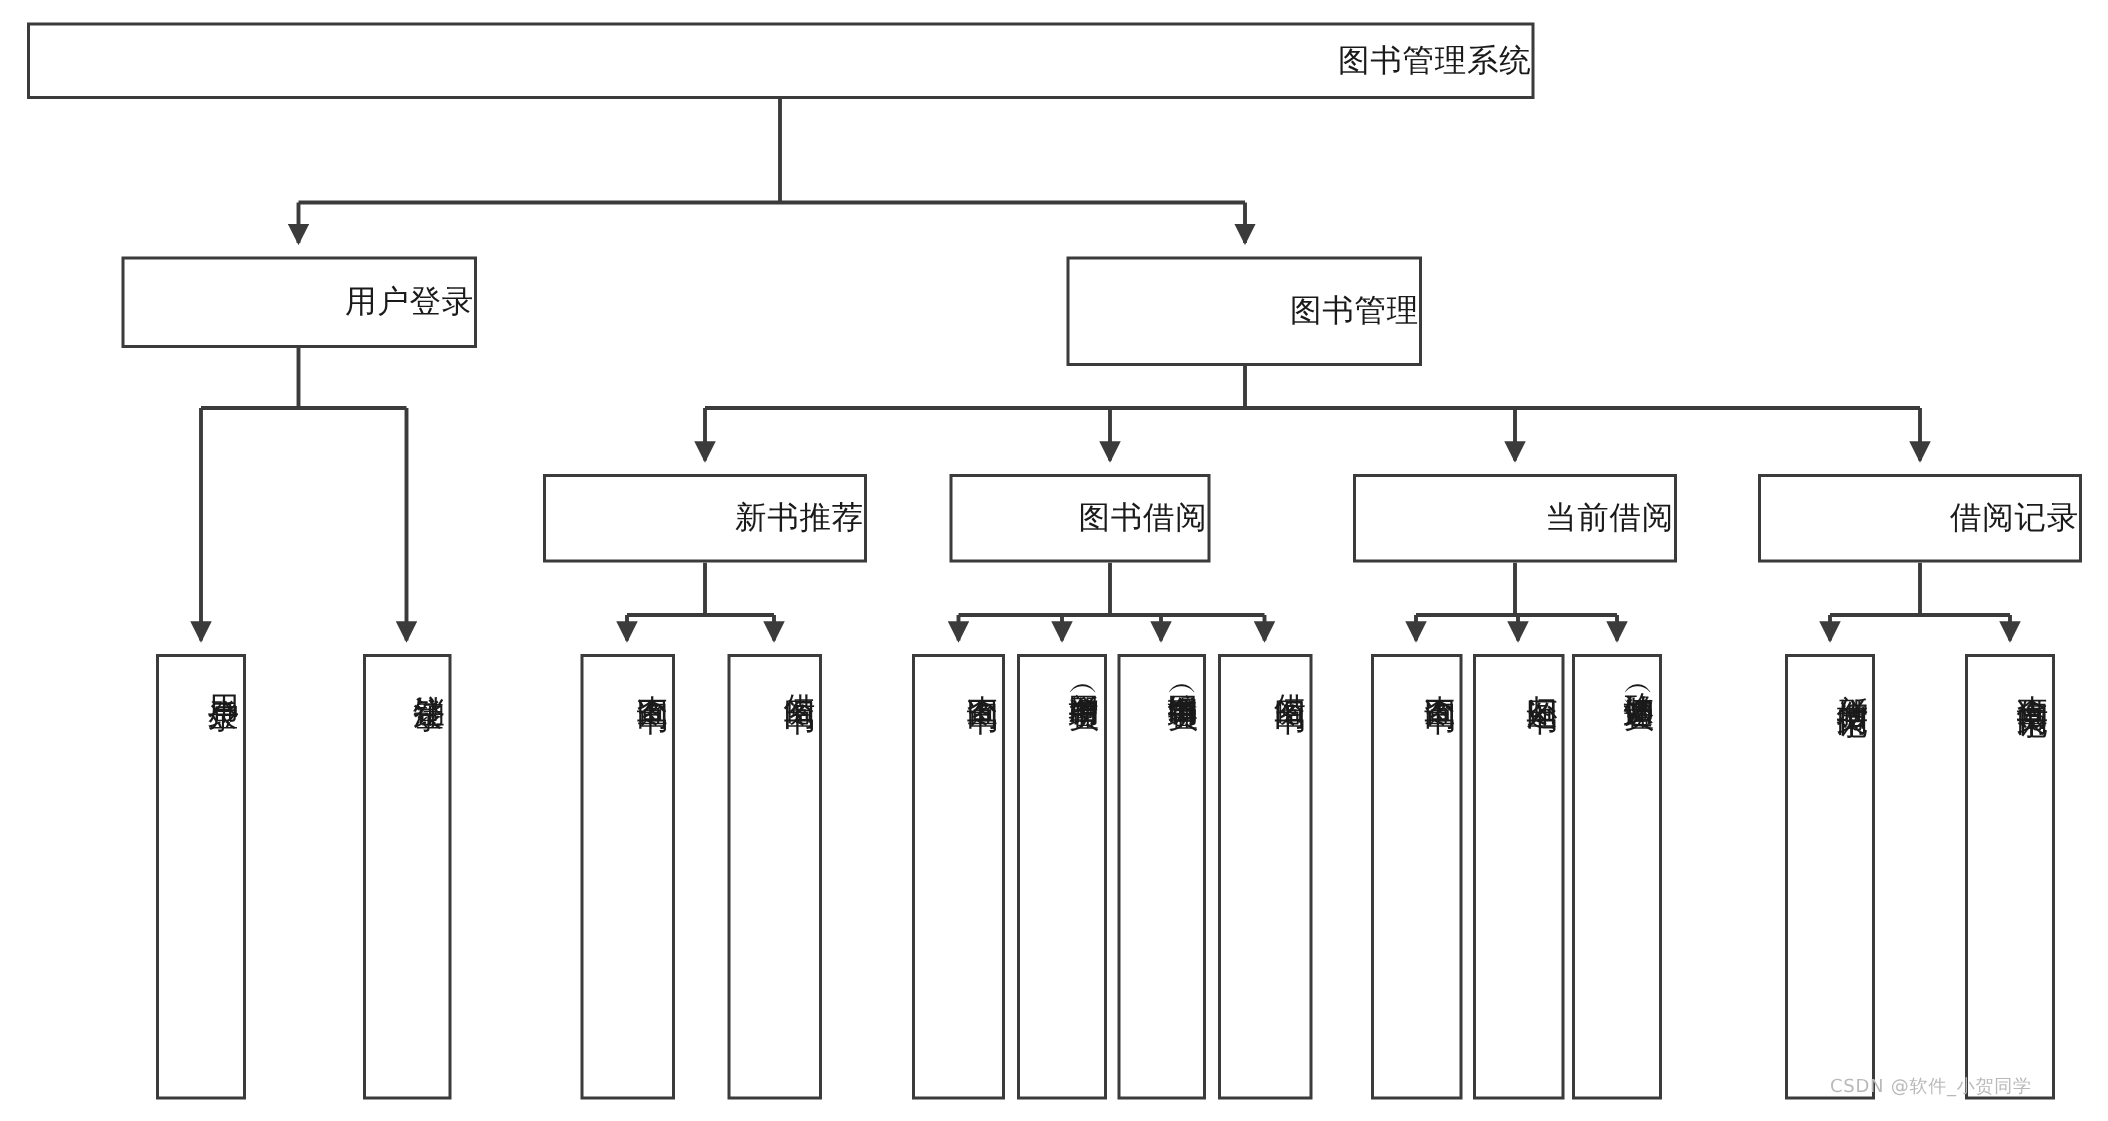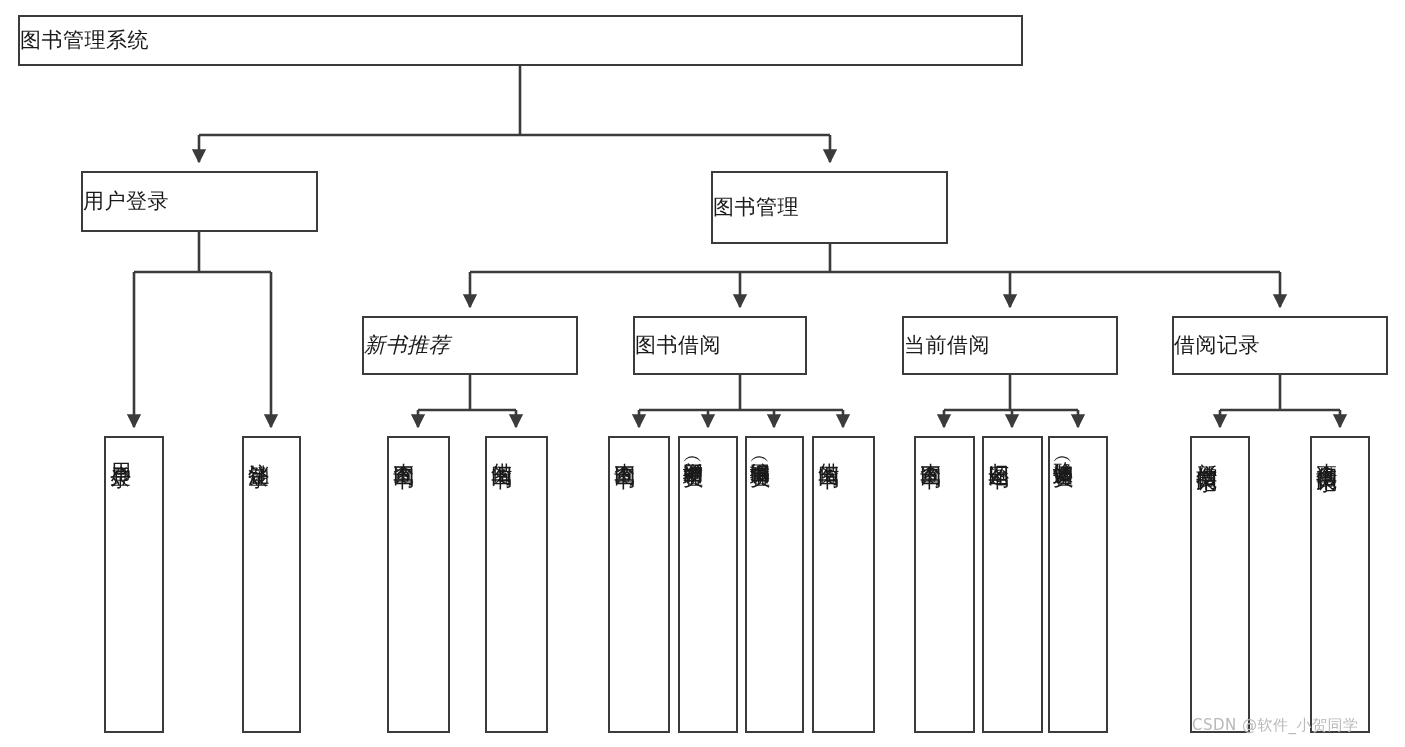--- a/index.html
+++ b/index.html
@@ -25,21 +25,21 @@
     height: 747px;
     pointer-events: none;
   }
   .node {
     position: absolute;
     box-sizing: border-box;
     border: 2px solid #3b3b3b;
     background: #ffffff;
     display: flex;
     align-items: center;
-    justify-content: flex-start;
+    justify-content: flex-end;
     color: #1a1a1a;
   }
   .node.h {
     
   }
   .node.h .label {
     font-size: 21px;
     letter-spacing: 0.5px;
     line-height: 1.1;
     white-space: nowrap;
@@ -56,24 +56,25 @@
     letter-spacing: 2px;
     white-space: nowrap;
     text-align: left;
   }
   .node.v.tall .label {
     font-size: 20px;
     letter-spacing: 1px;
   }
   .watermark {
     position: absolute;
-    font-size: 15px;
+    font-size: 12px;
     color: #b9b9b9;
     white-space: nowrap;
     letter-spacing: 0.5px;
+    margin-left: 28px;
   }
 </style>
 </head>
 <body>
 
 <div id="canvas">
 
   <svg id="wires" viewBox="0 0 1405 747">
     <defs>
       <marker id="arrow" viewBox="0 0 10 10" refX="9" refY="5" markerWidth="5.5" markerHeight="5.5" orient="auto-start-reverse">
@@ -128,21 +129,21 @@
     <span class="label">图书管理系统</span>
   </div>
 
   <div class="node h" style="left: 81px; top: 171px; width: 237px; height: 61px;">
     <span class="label">用户登录</span>
   </div>
   <div class="node h" style="left: 711px; top: 171px; width: 237px; height: 73px;">
     <span class="label">图书管理</span>
   </div>
 
-  <div class="node h" style="left: 362px; top: 316px; width: 216px; height: 59px; font-style: italic;">
+  <div class="node h" style="left: 362px; top: 316px; width: 216px; height: 59px;">
     <span class="label">新书推荐</span>
   </div>
   <div class="node h" style="left: 633px; top: 316px; width: 174px; height: 59px;">
     <span class="label">图书借阅</span>
   </div>
   <div class="node h" style="left: 1172px; top: 316px; width: 216px; height: 59px;">
     <span class="label">借阅记录</span>
   </div>
   <div class="node h" style="left: 902px; top: 316px; width: 216px; height: 59px;">
     <span class="label">当前借阅</span>

